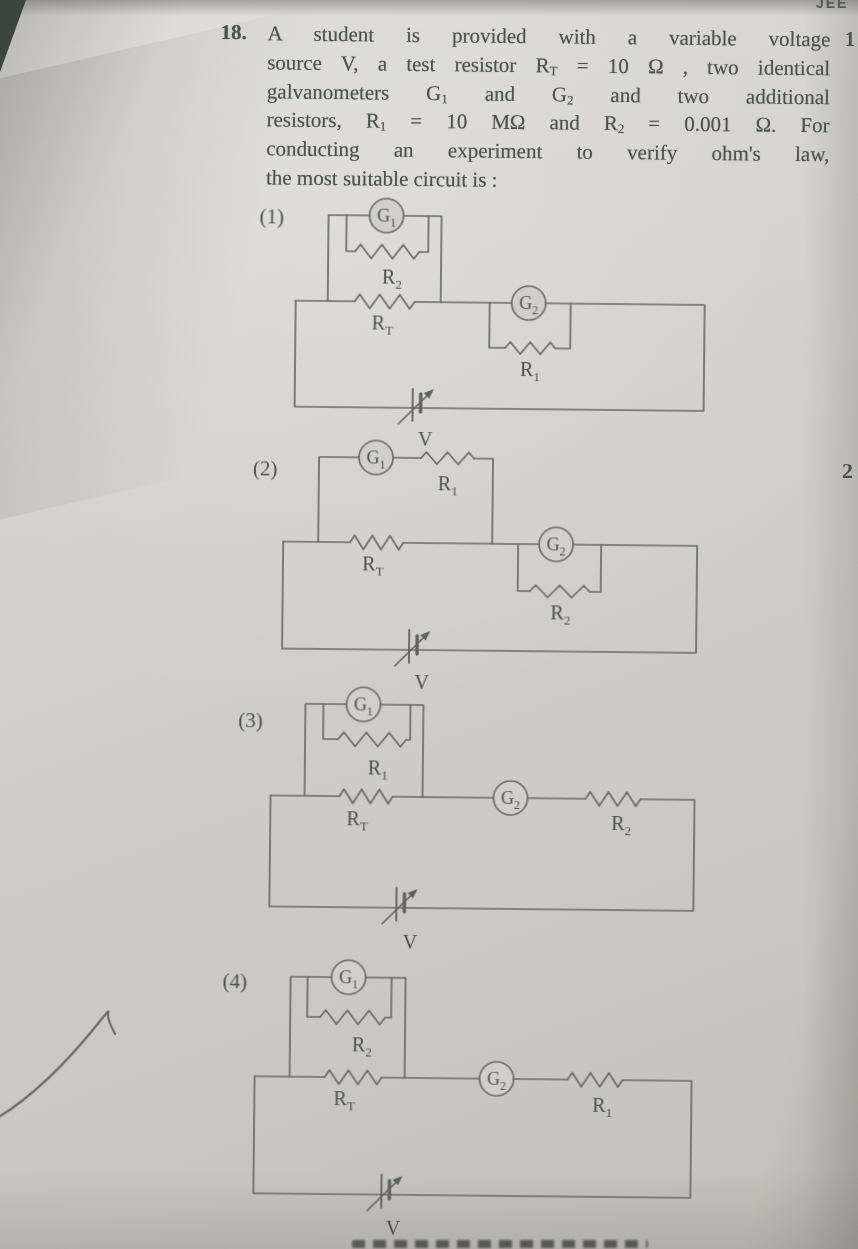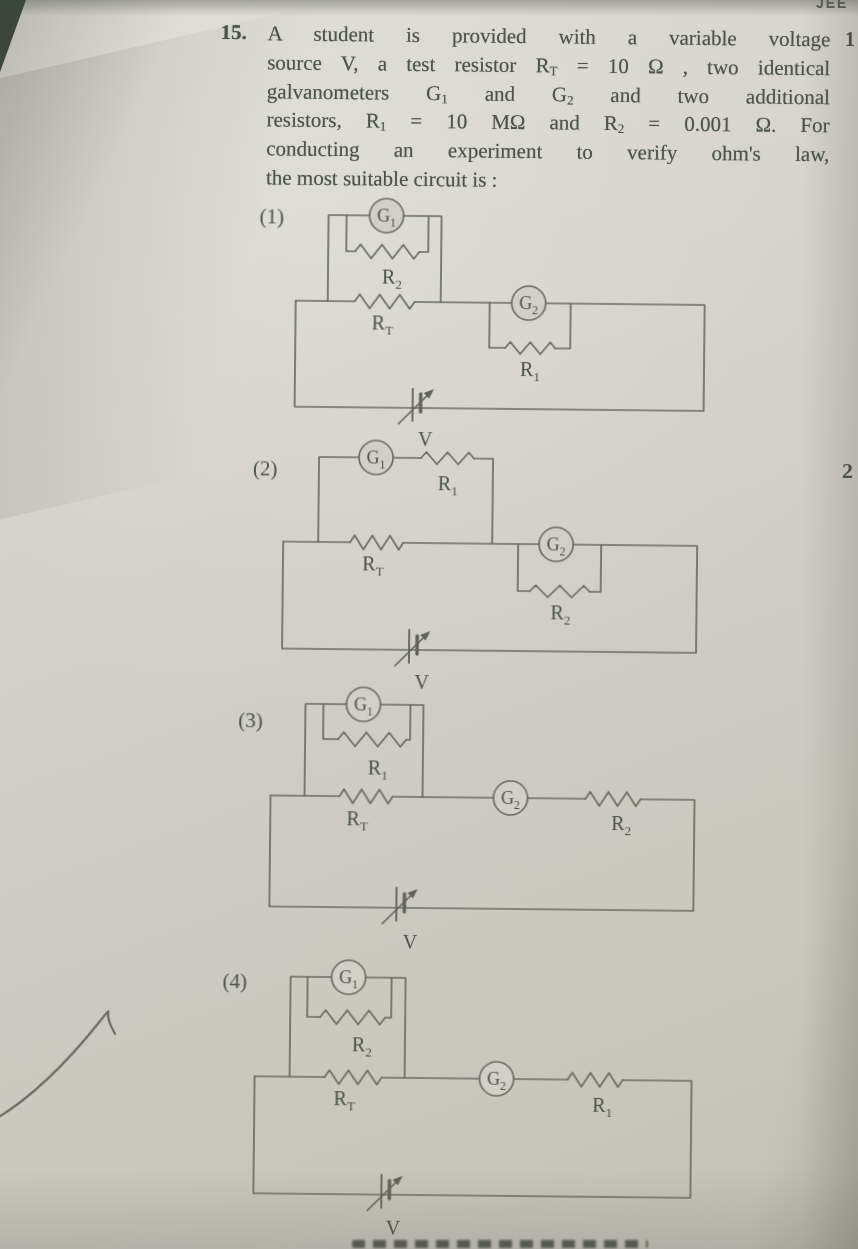--- a/index.html
+++ b/index.html
@@ -64,21 +64,21 @@
   <div class="shade-top"></div>
   <div class="shade-bottom"></div>
   <div class="shade-right"></div>
   <div class="corner-fold"></div>
   <div class="jee">JEE</div>
   <div class="margin-num n1">1</div>
   <div class="margin-num n2">2</div>
 
   <div class="content">
     <div class="qwrap">
-      <span class="qnum">15.</span>
+      <span class="qnum">18.</span>
       <div class="qtext">
           <div class="qline"><span>A student is provided with a variable voltage</span></div>
           <div class="qline"><span>source V, a test resistor R</span><sub>T</sub><span> = 10 Ω , two identical</span></div>
           <div class="qline"><span>galvanometers G</span><sub>1</sub><span> and G</span><sub>2</sub><span> and two additional</span></div>
           <div class="qline"><span>resistors, R</span><sub>1</sub><span> = 10 MΩ and R</span><sub>2</sub><span> = 0.001 Ω. For</span></div>
           <div class="qline"><span>conducting an experiment to verify ohm's law,</span></div>
           <div class="qline last"><span>the most suitable circuit is :</span></div>
         </div>
     </div>
 

